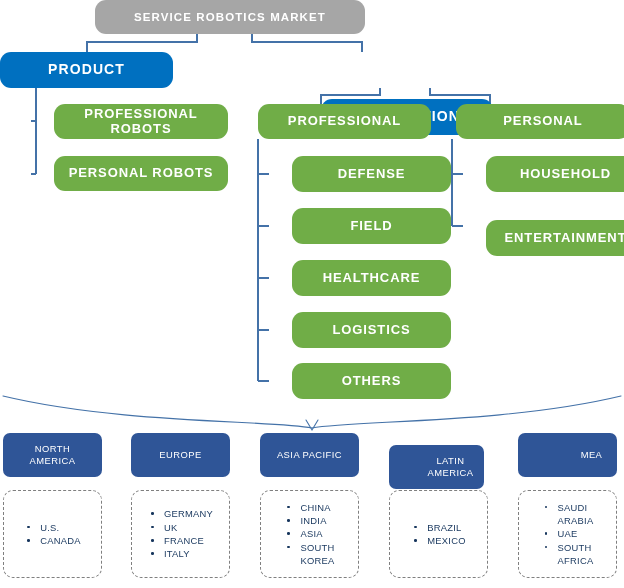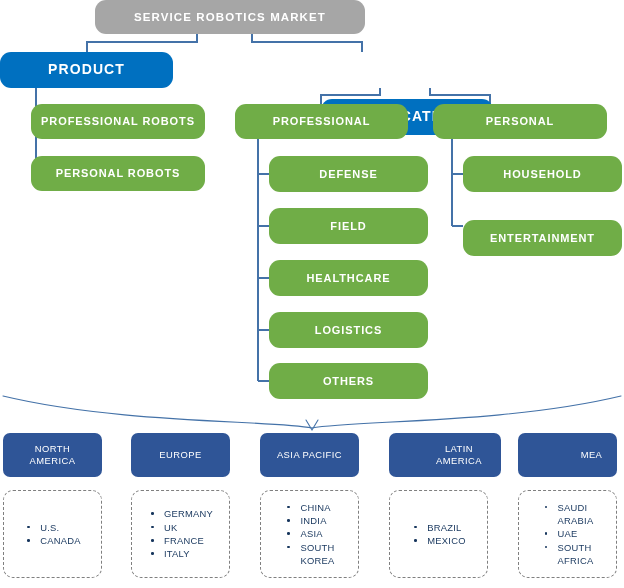--- a/index.html
+++ b/index.html
@@ -42,22 +42,23 @@
   }
   .node-cat {
     background: #0070c0;
     font-weight: bold;
     font-size: 14px;
     letter-spacing: 1.1px;
   }
   .node-sub {
     background: #70ad47;
     font-weight: bold;
-    font-size: 11px;
+    font-size: 13px;
     letter-spacing: 0.9px;
+    margin-left: 23px;
   }
   .node-region {
     background: #2f5597;
     border-radius: 7px;
     font-weight: normal;
     font-size: 9.4px;
     letter-spacing: 0.45px;
     line-height: 1.25;
   }
   .listbox {
@@ -198,21 +199,21 @@
   <div class="node node-region" style="left:3px; top:433px; width:99px; height:44px; white-space:pre-line;">
     <span>NORTH
 AMERICA</span>
   </div>
   <div class="node node-region" style="left:131px; top:433px; width:99px; height:44px; white-space:pre-line;">
     <span>EUROPE</span>
   </div>
   <div class="node node-region" style="left:260px; top:433px; width:99px; height:44px; white-space:pre-line;justify-content:center;">
     <span>ASIA PACIFIC</span>
   </div>
-  <div class="node node-region" style="left:389px; top:433px; width:112px; height:44px; white-space:pre-line;padding-left:28px;">
+  <div class="node node-region" style="left:389px; top:445px; width:95px; height:44px; white-space:pre-line;padding-left:28px;">
     <span>LATIN
 AMERICA</span>
   </div>
   <div class="node node-region" style="left:518px; top:433px; width:99px; height:44px; white-space:pre-line;padding-left:48px;">
     <span>MEA</span>
   </div>
 
   <div class="listbox" style="left:3px; top:490px; width:99px; height:88px;">
     <ul>
         <li>U.S.</li>

